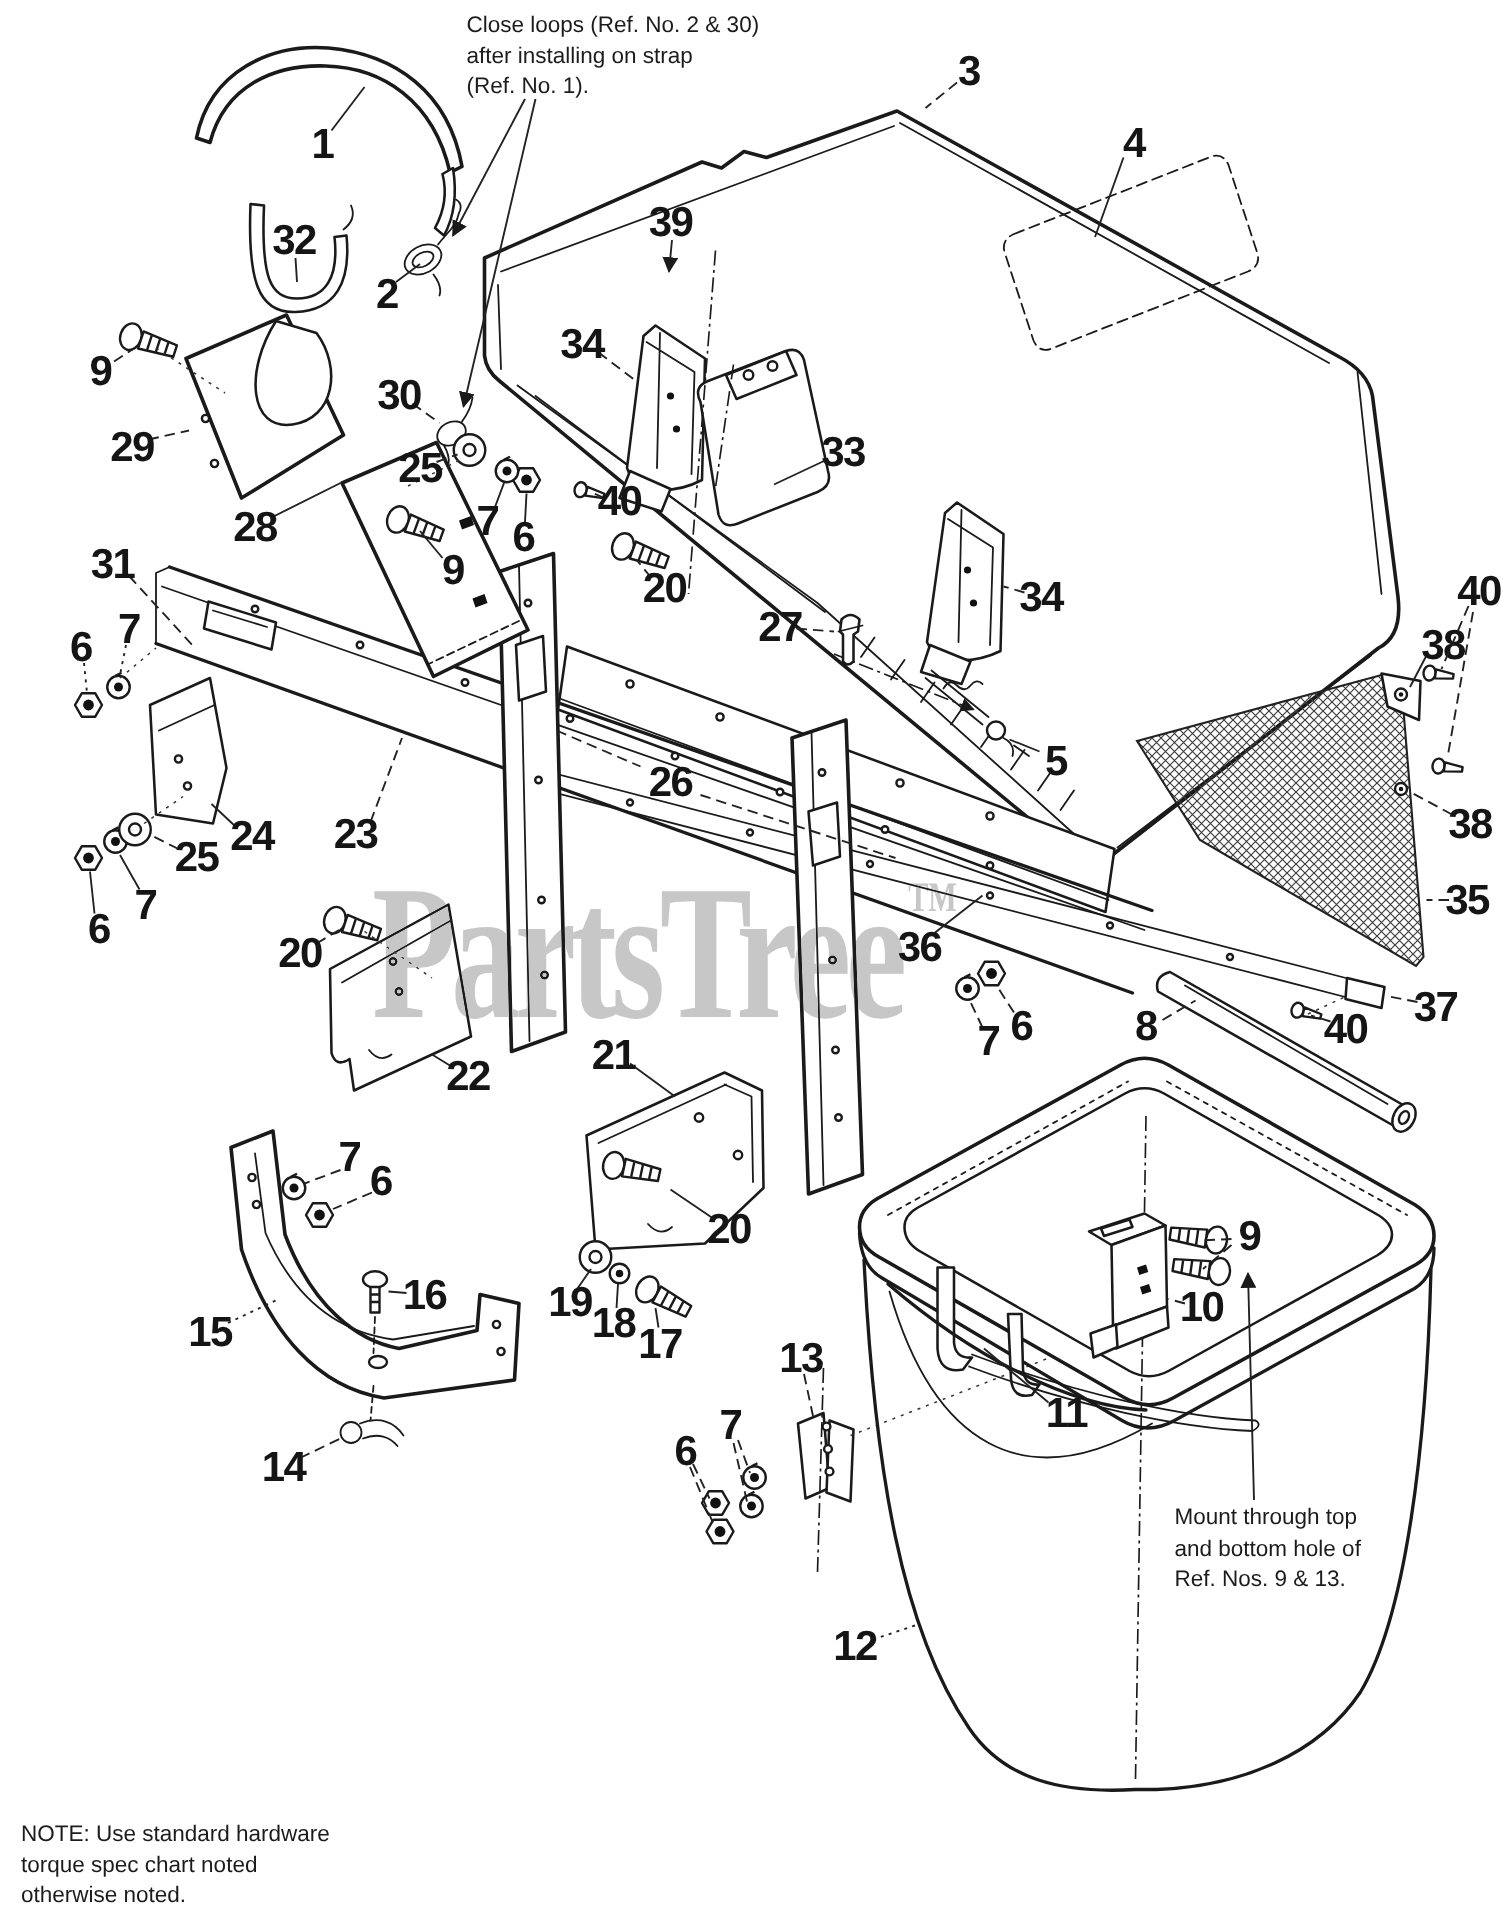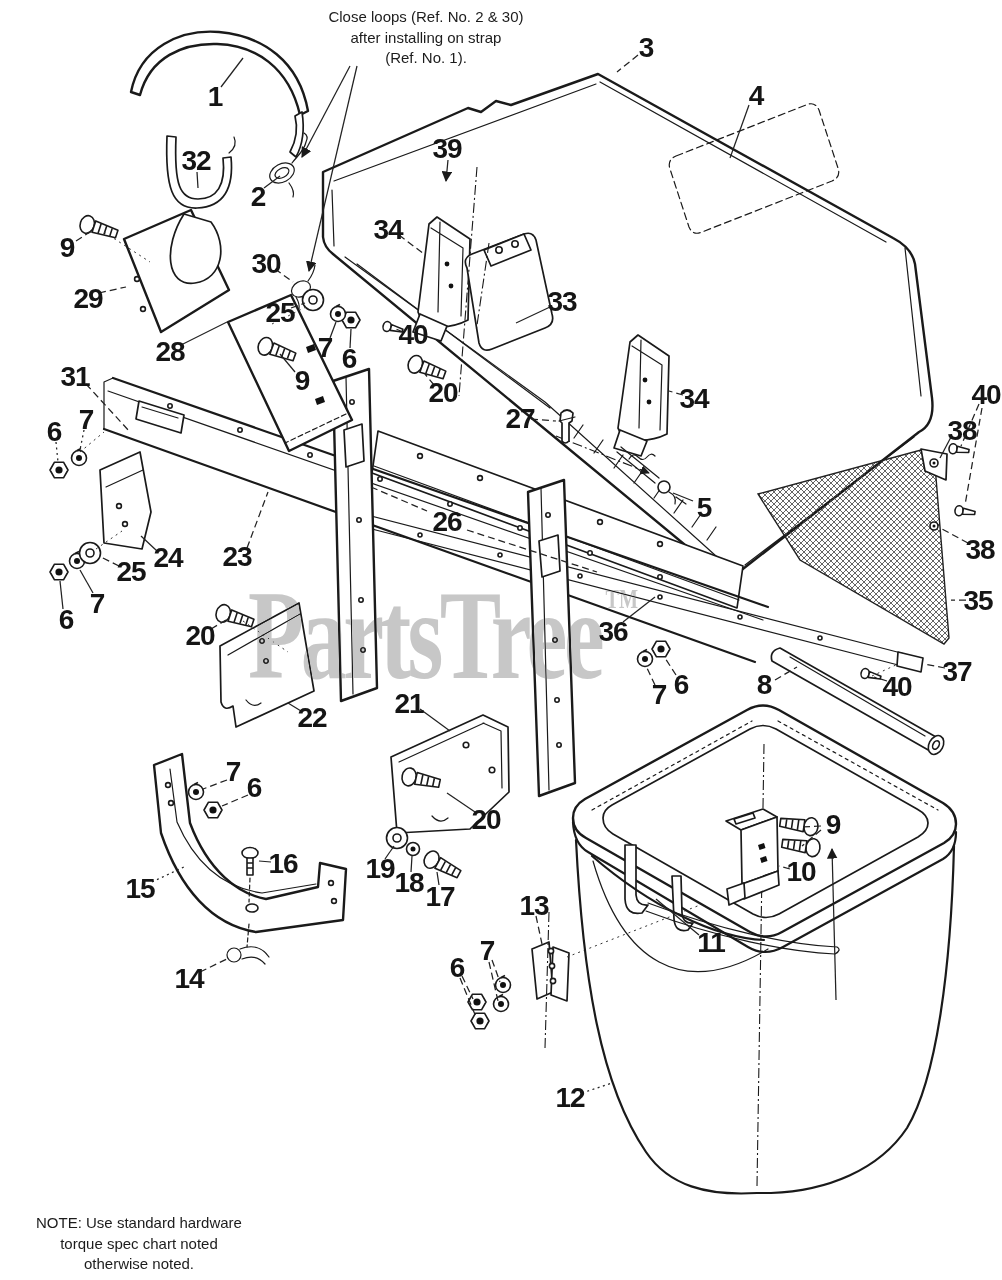--- a/index.html
+++ b/index.html
@@ -1,20 +1,20 @@
 <!DOCTYPE html>
 <html><head>
 <meta charset="utf-8">
 <style>
   html,body{margin:0;padding:0;background:#fff;}
   #canvas{position:relative;width:1002px;height:1280px;background:#ffffff;overflow:hidden;
           font-family:"Liberation Sans",sans-serif;}
   #art{position:absolute;left:0;top:0;z-index:2;}
   .note{position:absolute;z-index:6;font:15px/1.38 "Liberation Sans",sans-serif;color:#1c1c1c;
-        white-space:pre-line;text-align:center;}
+        white-space:pre-line;}
   #note-close{left:311px;top:7px;width:230px;}
   #note-mount{left:783px;top:1002px;width:195px;}
   #note-torque{left:14px;top:1213px;width:250px;}
   .wm{position:absolute;left:248px;top:571px;z-index:5;pointer-events:none;white-space:nowrap;
       font-family:"Liberation Serif",serif;font-weight:bold;font-size:128px;line-height:1;
       color:#c7c7c7;letter-spacing:-5px;transform:scaleX(.72);transform-origin:left top;
       mix-blend-mode:darken;}
   .wm .tm{display:inline-block;font-size:28px;letter-spacing:0;vertical-align:top;
       position:relative;top:14px;margin-left:6px;}
   
@@ -476,17 +476,20 @@
         <line x1="357" y1="66" x2="309" y2="271" class="leader s" marker-end="url(#arrow)"></line>
         <line x1="836" y1="1000" x2="832" y2="849" class="leader s" marker-end="url(#arrow)"></line>
       </g>
   </svg>
 
   <div class="wm"><span>PartsTree</span><span class="tm">TM</span></div>
 
   <div class="note" id="note-close">Close loops (Ref. No. 2 &amp; 30)
 after installing on strap
 (Ref. No. 1).</div>
+  <div class="note" id="note-mount">Mount through top
+and bottom hole of
+Ref. Nos. 9 &amp; 13.</div>
   <div class="note" id="note-torque">NOTE: Use standard hardware
 torque spec chart noted
 otherwise noted.</div>
 
 </div>
 
 </body></html>

